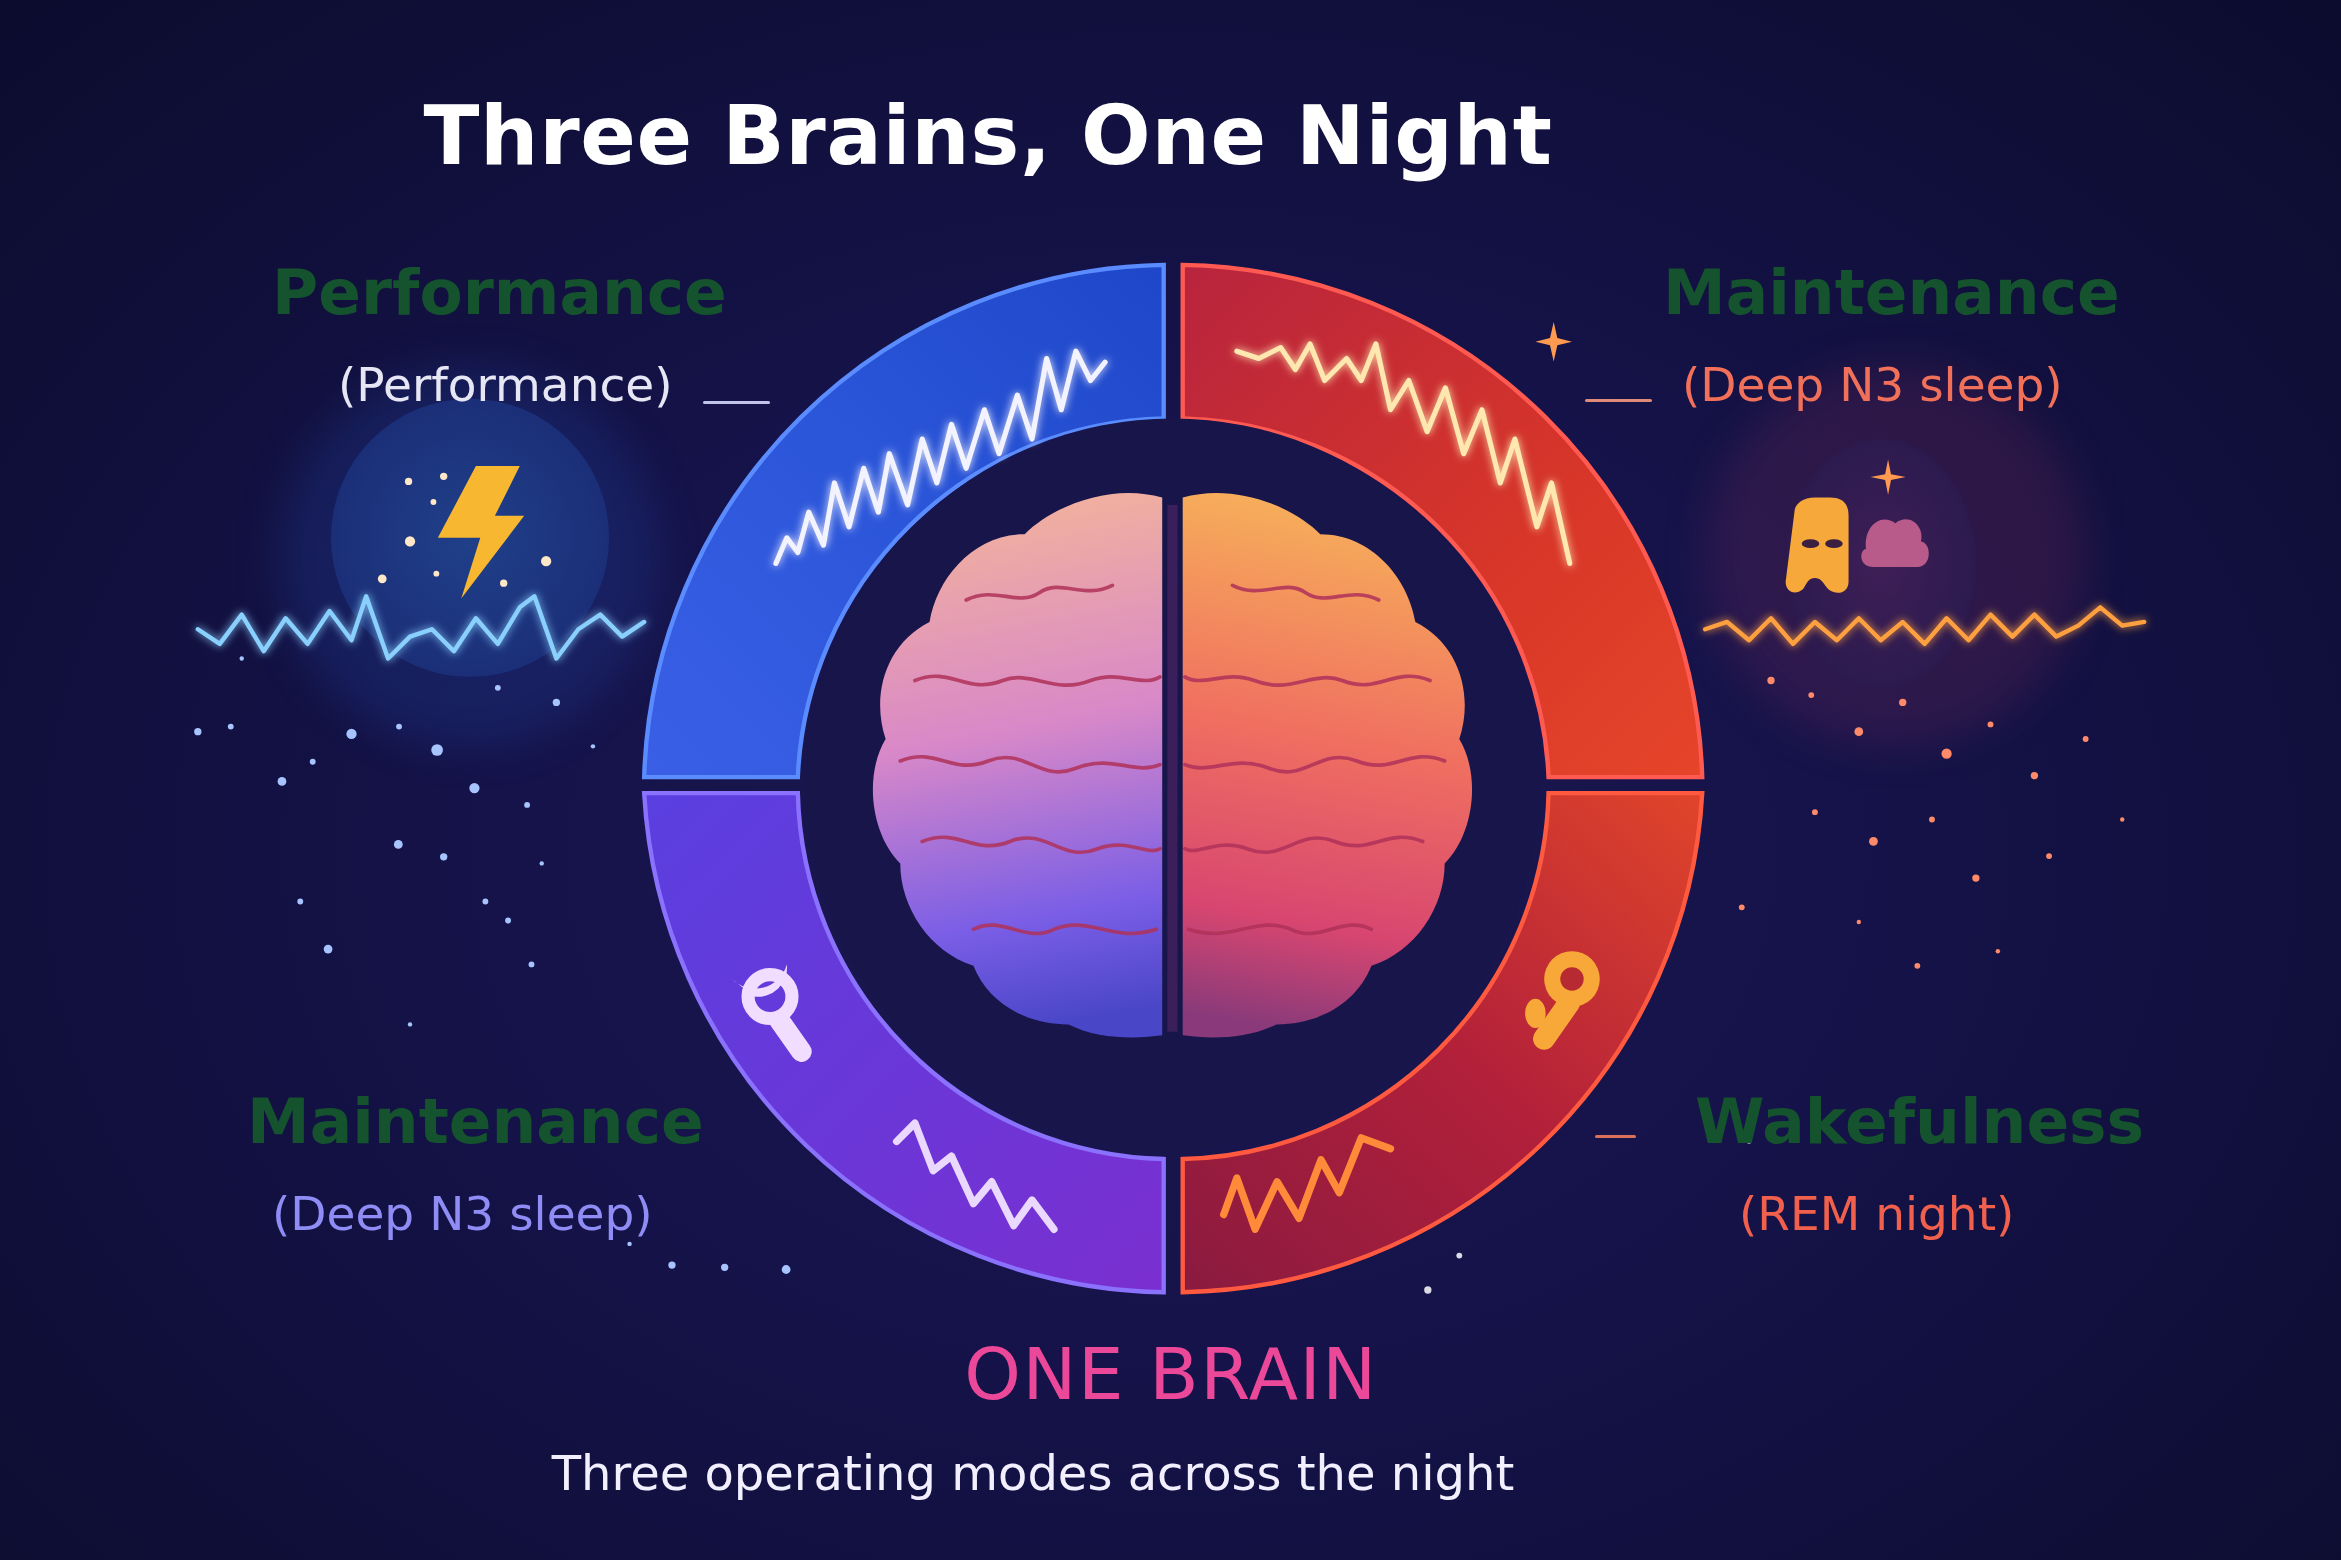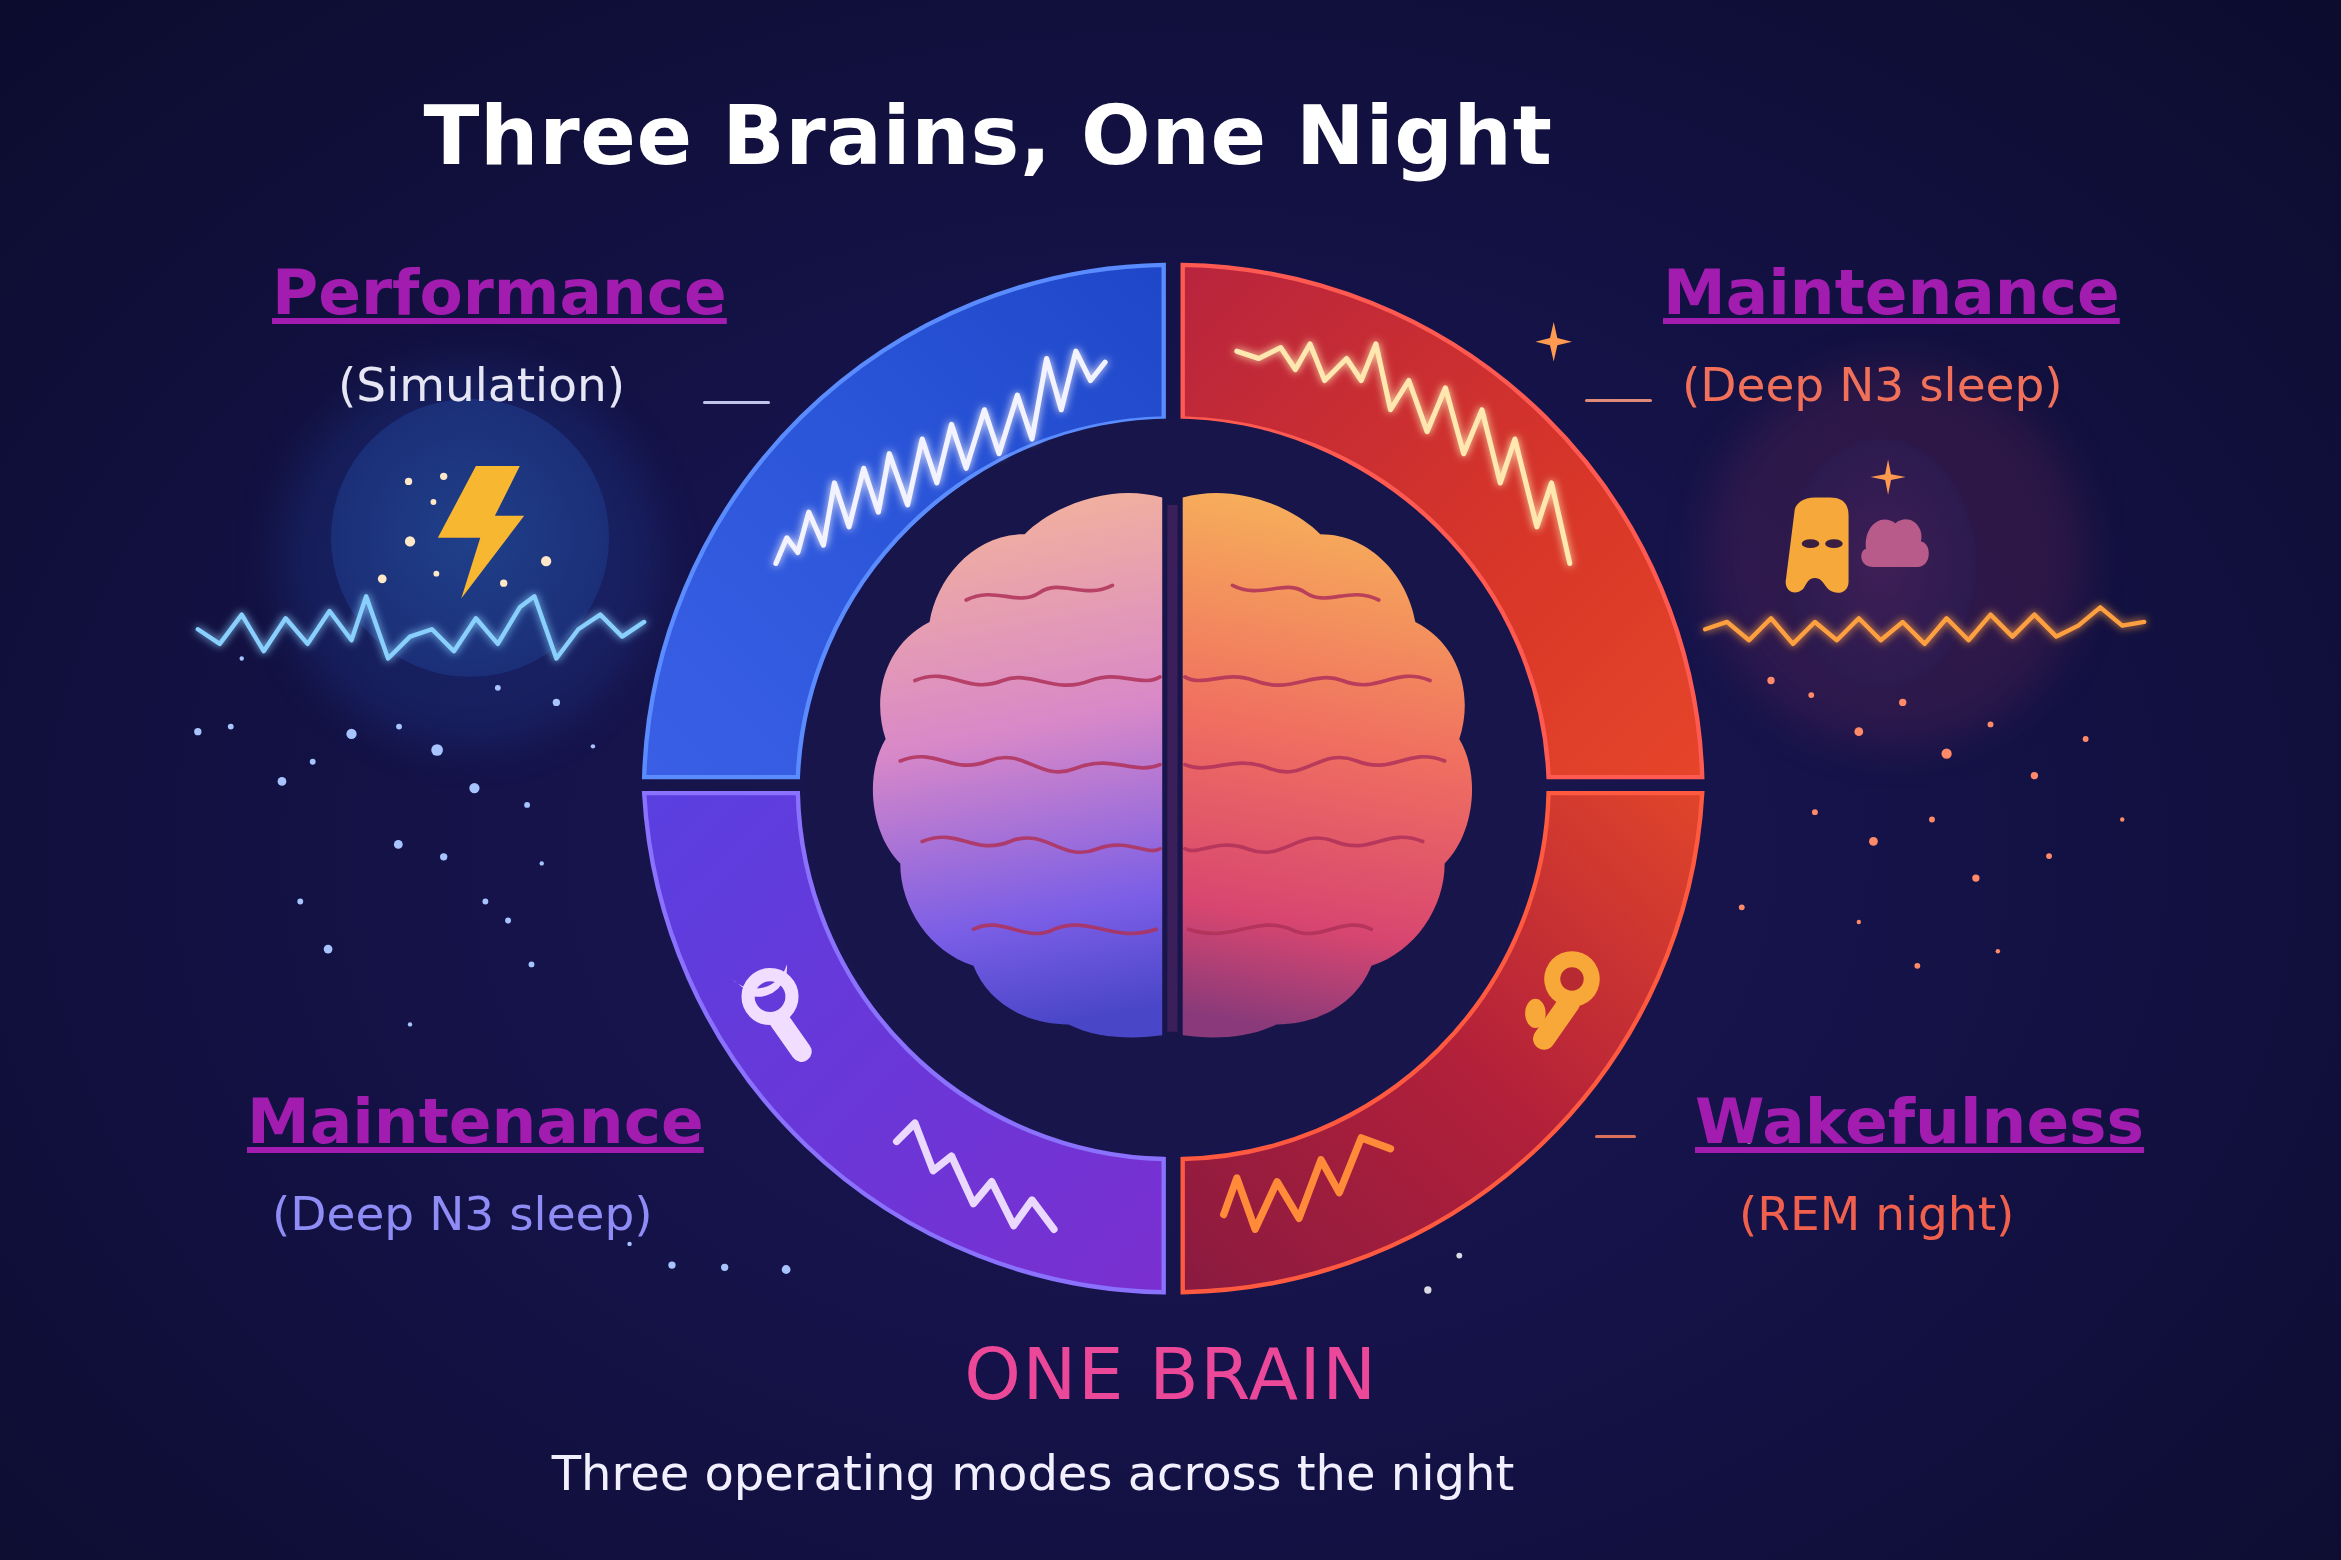--- a/index.html
+++ b/index.html
@@ -6,21 +6,21 @@
   body {
     width: 2342px; height: 1560px; overflow: hidden; position: relative;
     background: radial-gradient(ellipse at 50% 55%, #1d1850 0%, #15134a 40%, #100f3a 75%, #0c0c2e 100%);
     font-family: "DejaVu Sans", sans-serif;
   }
   .abs { position: absolute; }
   .title {
     left: 0; width: 1976px; top: 88px; text-align: center;
     color: #ffffff; font-size: 82px; font-weight: bold; letter-spacing: 0.7px;
   }
-  .mode-title { color: #a21caf; font-size: 63px; font-weight: bold; white-space: nowrap; text-decoration: underline; }
+  .mode-title { color: #14532d; font-size: 63px; font-weight: bold; white-space: nowrap; }
   .mode-sub { font-size: 47px; white-space: nowrap; }
   .leader { height: 2.9px; border-radius: 1.5px; }
   .footer-main {
     left: 0; width: 2342px; top: 1332px; text-align: center;
     color: #ec4899; font-size: 72px; letter-spacing: 1.5px;
   }
   .footer-sub {
     left: 0; width: 2066px; top: 1445px; text-align: center;
     color: #f2f0ff; font-size: 48px;
   }
@@ -214,21 +214,21 @@
     <path d="M 2580 628 L 2584 648 L 2604 652 L 2584 656 L 2580 676 L 2576 656 L 2556 652 L 2576 648 Z" fill="#ff9a50"></path>
   </g>
   <polyline filter="url(#glow)" points="2330,860 2360,850 2390,875 2420,845 2450,880 2480,850 2510,875 2540,845 2570,875 2600,850 2630,880 2660,845 2690,875 2720,840 2750,870 2780,840 2810,870 2840,855 2870,830 2900,855 2930,850" fill="none" stroke="#ffa040" stroke-width="6" stroke-linejoin="round" stroke-linecap="round"></polyline>
 
   <path d="M 2123 440 L 2128 462 L 2148 467 L 2128 472 L 2123 494 L 2118 472 L 2098 467 L 2118 462 Z" fill="#ff9a50"></path>
 </svg>
 
 <div class="abs title">Three Brains, One Night</div>
 
 <div class="abs mode-title" style="left:272px; top:256px;">Performance</div>
-<div class="abs mode-sub" style="left:338px; top:357px; color:#e6e6f5;">(Simulation)</div>
+<div class="abs mode-sub" style="left:338px; top:357px; color:#e6e6f5;">(Performance)</div>
 <div class="abs leader" style="left:703px; top:401px; width:67px; background:#c0c4e8;"></div>
 
 <div class="abs mode-title" style="left:1663px; top:256px;">Maintenance</div>
 <div class="abs mode-sub" style="left:1682px; top:357px; color:#f0705a;">(Deep N3 sleep)</div>
 <div class="abs leader" style="left:1585px; top:399px; width:67px; background:#e08a7a;"></div>
 
 <div class="abs mode-title" style="left:247px; top:1085px;">Maintenance</div>
 <div class="abs mode-sub" style="left:272px; top:1186px; color:#8f8cf5;">(Deep N3 sleep)</div>
 
 <div class="abs mode-title" style="left:1695px; top:1085px;">Wakefulness</div>

